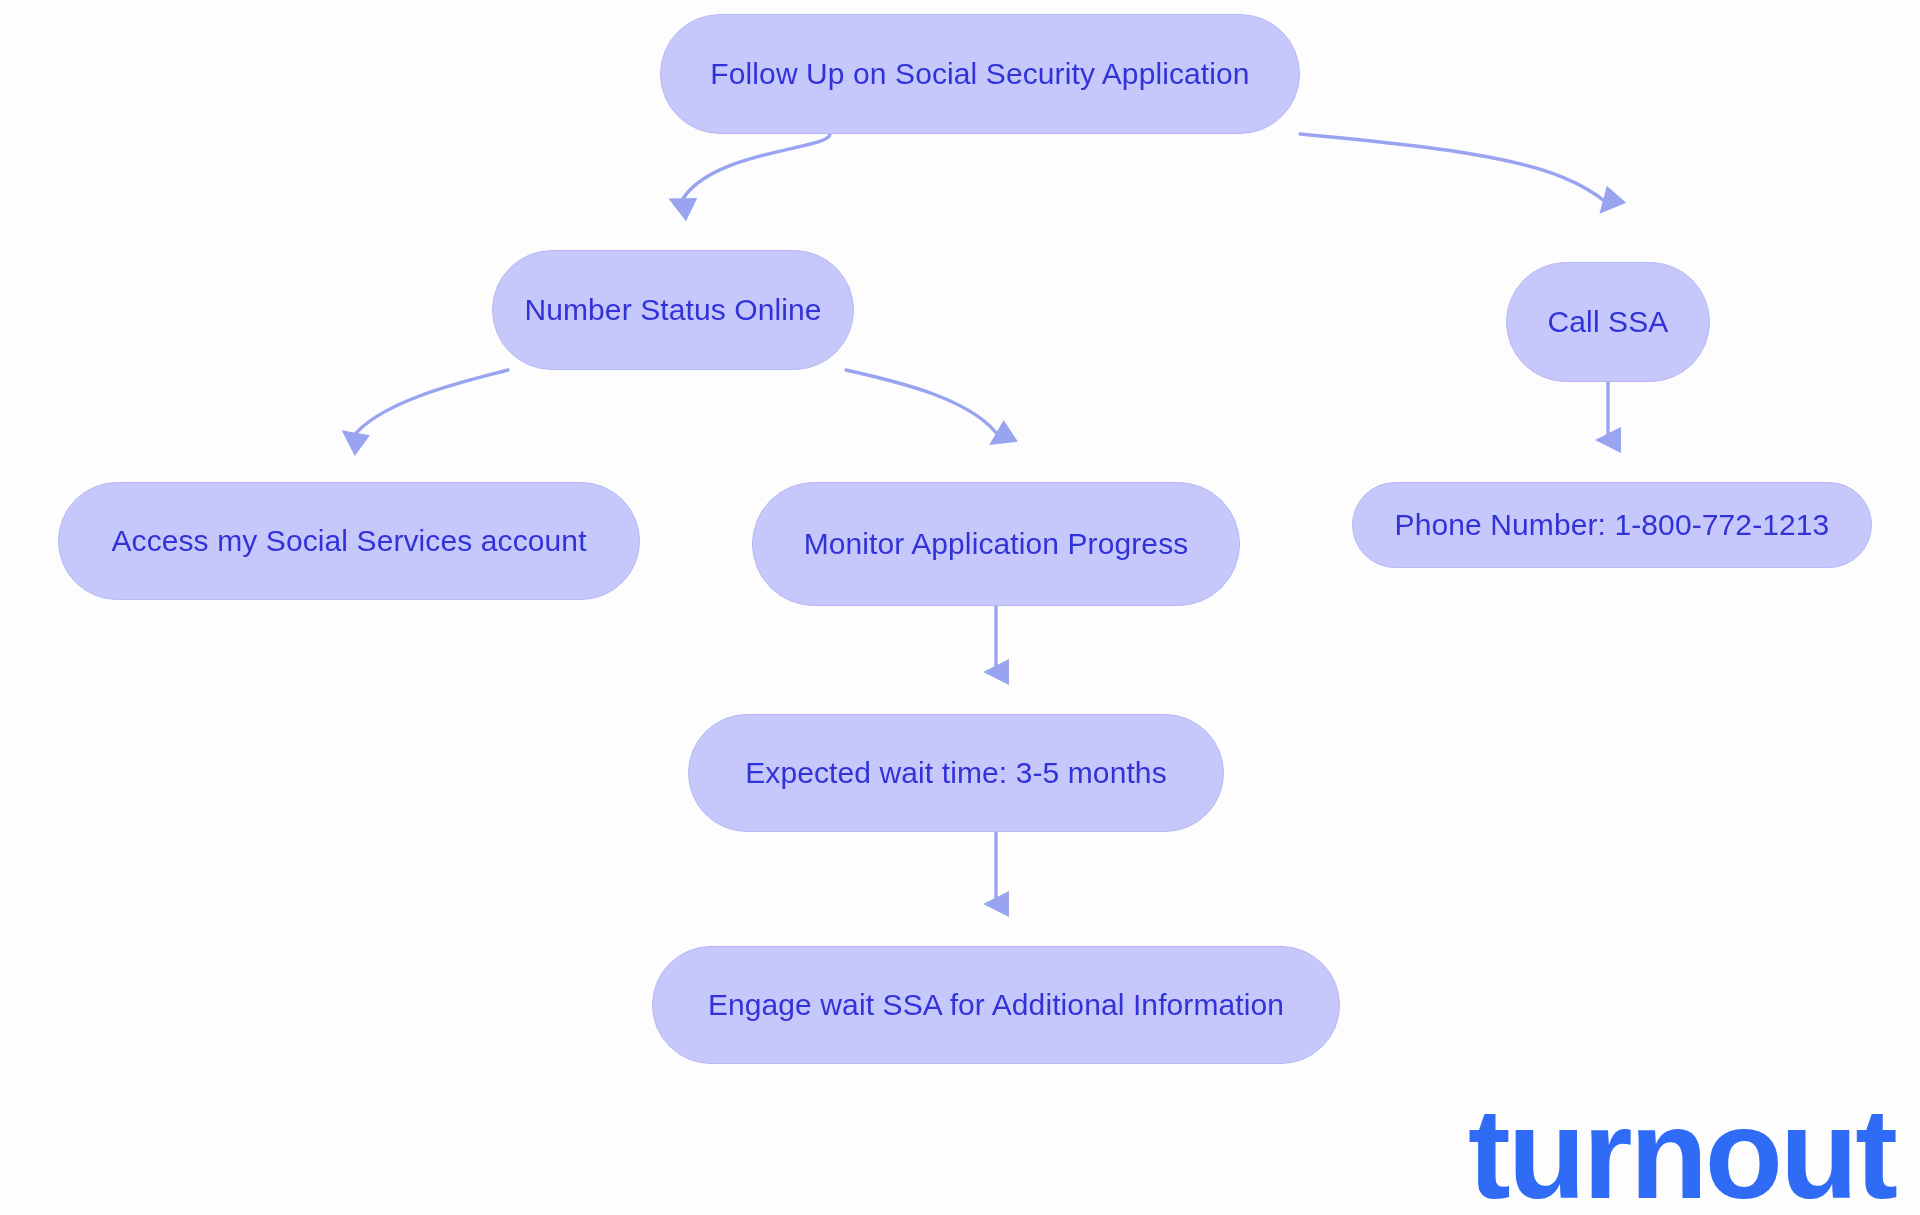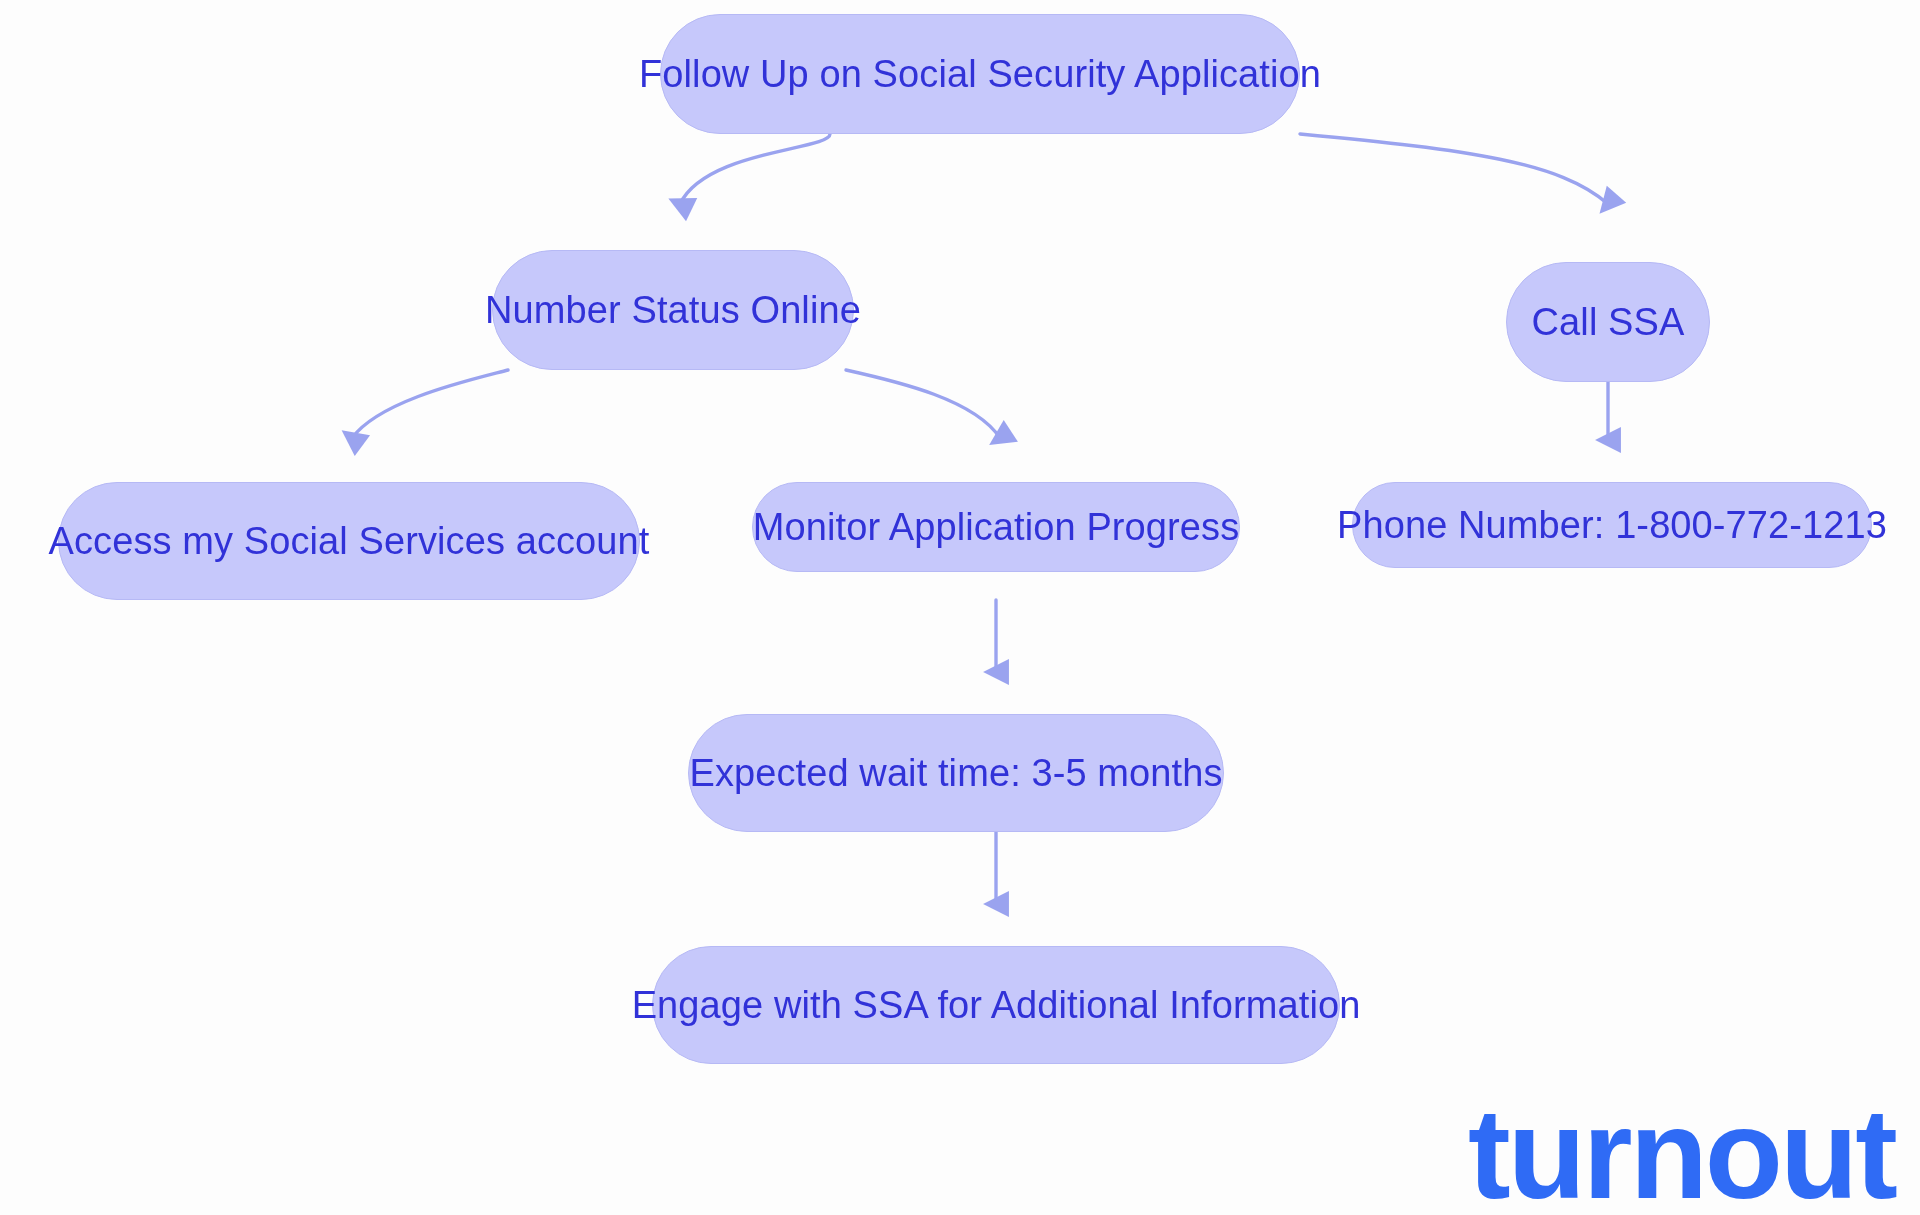--- a/index.html
+++ b/index.html
@@ -28,21 +28,21 @@
   .node {
     position: absolute;
     box-sizing: border-box;
     display: flex;
     align-items: center;
     justify-content: center;
     background: #c6c8fb;
     border: 1.6px solid #b6b9f5;
     border-radius: 999px;
     color: #3132d8;
-    font-size: 38px;
+    font-size: 30px;
     font-weight: 400;
     letter-spacing: 0.1px;
     white-space: nowrap;
     line-height: 1;
   }
   .node-label {
     display: block;
     padding: 0 6px;
   }
   #brand {
@@ -95,31 +95,31 @@
   </div>
 
   <div class="node" style="left:1506px; top:250px; width:204px; height:120px;margin-top:12px;">
     <span class="node-label">Call SSA</span>
   </div>
 
   <div class="node" style="left:58px; top:482px; width:582px; height:118px;">
     <span class="node-label">Access my Social Services account</span>
   </div>
 
-  <div class="node" style="left:752px; top:482px; width:488px; height:90px;">
+  <div class="node" style="left:752px; top:482px; width:488px; height:124px;">
     <span class="node-label">Monitor Application Progress</span>
   </div>
 
   <div class="node" style="left:1352px; top:482px; width:520px; height:86px;">
     <span class="node-label">Phone Number: 1-800-772-1213</span>
   </div>
 
   <div class="node" style="left:688px; top:714px; width:536px; height:118px;">
     <span class="node-label">Expected wait time: 3-5 months</span>
   </div>
 
   <div class="node" style="left:652px; top:946px; width:688px; height:118px;">
-    <span class="node-label">Engage with SSA for Additional Information</span>
+    <span class="node-label">Engage wait SSA for Additional Information</span>
   </div>
 
   <div id="brand" style="left:1468px; top:1090px;">turnout</div>
 
 </div>
 
 </body></html>

